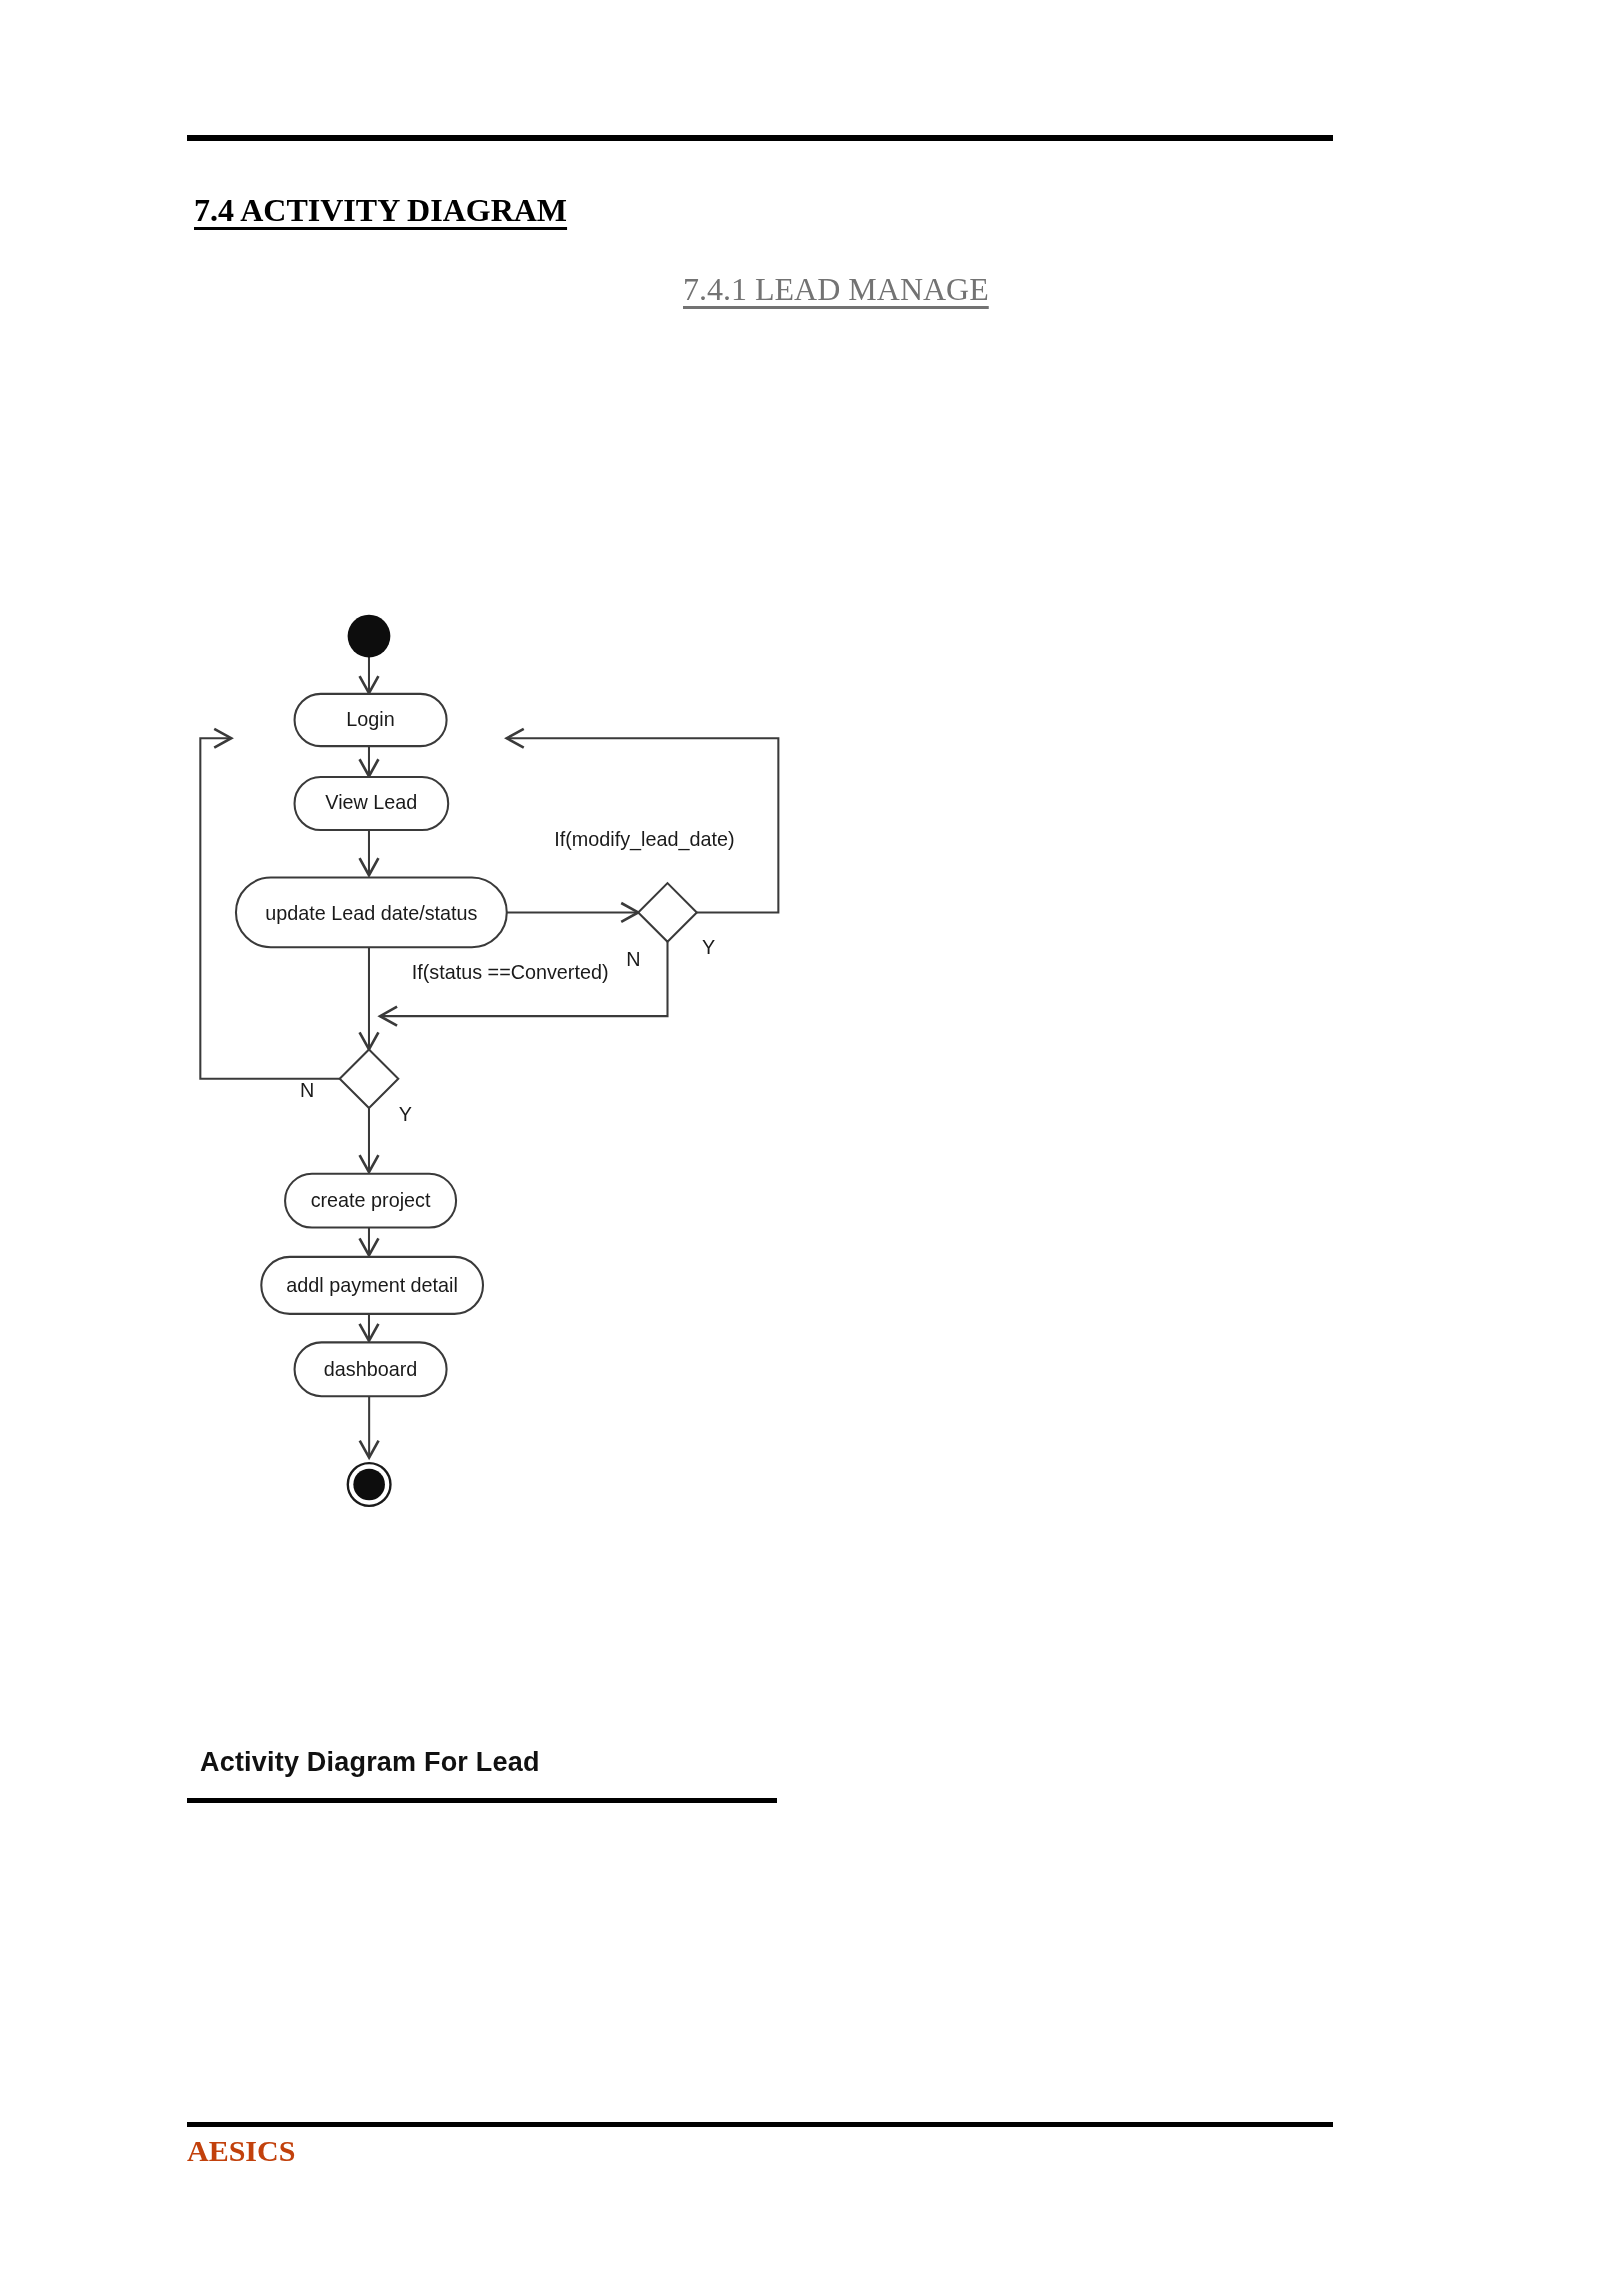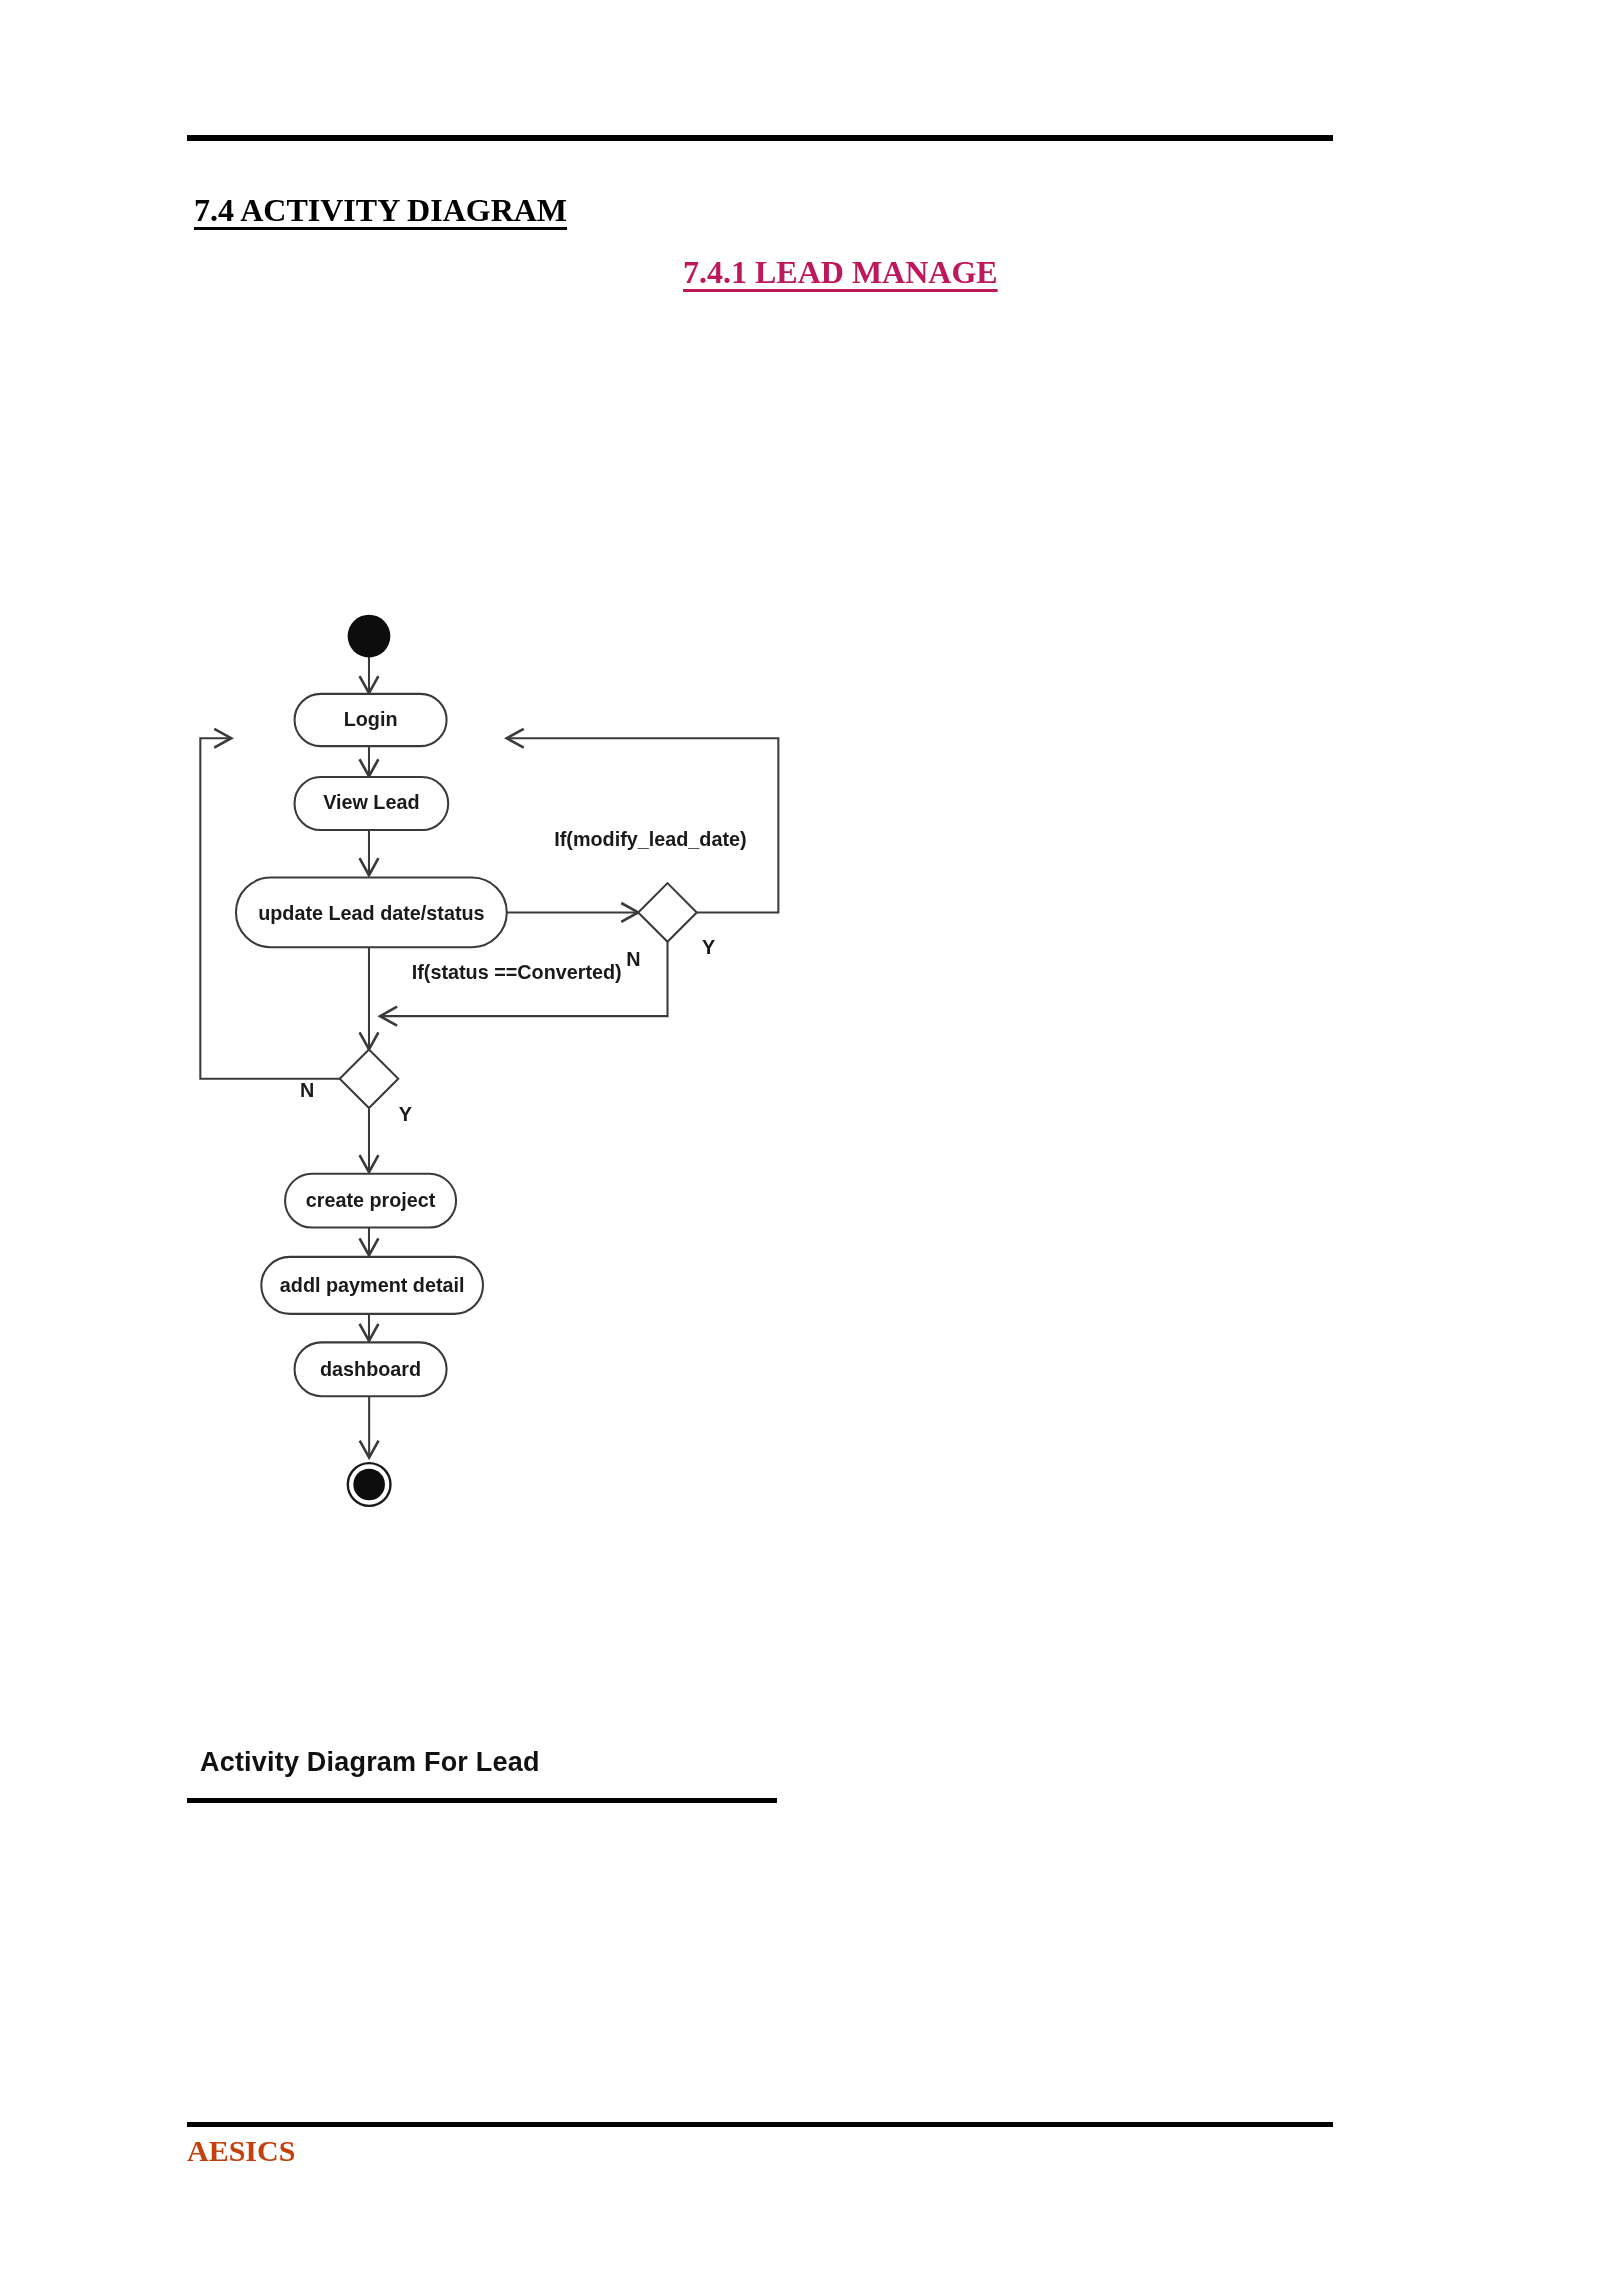--- a/index.html
+++ b/index.html
@@ -40,40 +40,39 @@
     line-height: 1.1;
     color: #000000;
     text-decoration: underline;
     text-underline-offset: 5.5px;
     text-decoration-thickness: 3.2px;
     white-space: nowrap;
   }
   .heading-sub {
     position: absolute;
     left: 683px;
-    top: 255px;
-    font-family: "Liberation Serif", serif;
-    font-weight: bold;
+    top: 272px;
+    font-family: "Liberation Serif", serif;
+    font-weight: normal;
     font-size: 32px;
     line-height: 1.1;
-    color: #be185d;
+    color: #737373;
     text-decoration: underline;
     text-underline-offset: 5.5px;
     text-decoration-thickness: 3.2px;
     white-space: nowrap;
   }
 
   
   .diagram {
     position: absolute;
     left: 0px;
     top: 380px;
     width: 871px;
     height: 1030px;
-    font-weight: bold;
   }
   .diagram svg {
     display: block;
   }
 
   
   .diagram-caption {
     position: absolute;
     left: 200px;
     top: 1747px;

